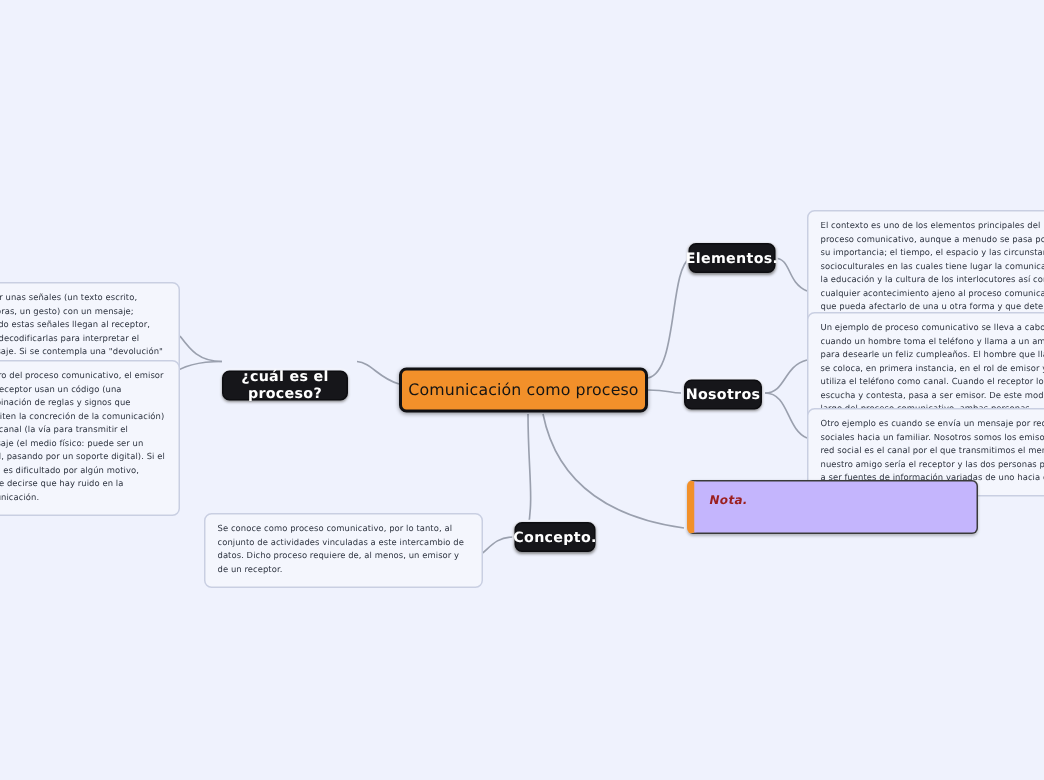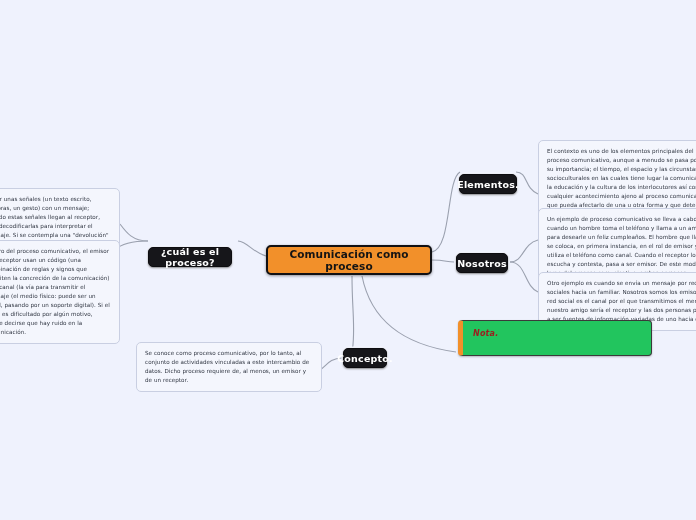--- a/index.html
+++ b/index.html
@@ -47,21 +47,21 @@
     font-weight: bold;
     font-size: 9.5px;
     letter-spacing: 0.2px;
     box-shadow: 0 1px 2px rgba(0,0,0,0.45), 0 0 0 1.5px #f3f5fd;
     padding: 4px 10px;
   }
   .node-root {
     background: #f2902a;
     border: 2.5px solid #111114;
     color: #141414;
-    font-weight: bold;
+    font-weight: normal;
     font-size: 10.5px;
     letter-spacing: 0.1px;
     box-shadow: 0 1px 3px rgba(0,0,0,0.4);
   }
   .textblock {
     position: absolute;
     box-sizing: border-box;
     background: #f4f6fd;
     border: 1px solid #c9cfe2;
     border-radius: 5px;
@@ -71,21 +71,21 @@
     padding: 6px 8px;
     z-index: 4;
     letter-spacing: 0.05px;
   }
   .textblock p {
     margin: 0;
   }
   .note-box {
     position: absolute;
     box-sizing: border-box;
-    background: #22c55e;
+    background: #c4b5fd;
     border: 1.5px solid #3a3a3a;
     border-left: 5px solid #f2902a;
     border-radius: 4px;
     padding: 8px 16px 9px 10px;
     z-index: 6;
     box-shadow: 0 1px 2px rgba(0,0,0,0.25);
   }
   .note-title {
     color: #9b1f1f;
     font-weight: bold;
@@ -160,29 +160,29 @@
   </div>
 
   <div class="note-box" style="left:458px; top:320px; width:194px;">
     <p class="note-title">Nota.</p>
   </div>
 
   <div class="node node-dark" style="left:148px; top:247px; width:84px; height:20px;">
     <span>¿cuál es el proceso?</span>
   </div>
 
-  <div class="node node-dark" style="left:459px; top:162px; width:58px; height:20px;margin-top:12px;">
+  <div class="node node-dark" style="left:459px; top:162px; width:58px; height:20px;">
     <span>Elementos.</span>
   </div>
 
   <div class="node node-dark" style="left:456px; top:253px; width:52px; height:20px;">
     <span>Nosotros</span>
   </div>
 
-  <div class="node node-dark" style="left:343px; top:348px; width:44px; height:20px;">
+  <div class="node node-dark" style="left:343px; top:348px; width:54px; height:20px;">
     <span>Concepto.</span>
   </div>
 
   <div class="node node-root" style="left:266px; top:245px; width:166px; height:30px;">
     <span>Comunicación como proceso</span>
   </div>
 
 </div>
 
 </body></html>

